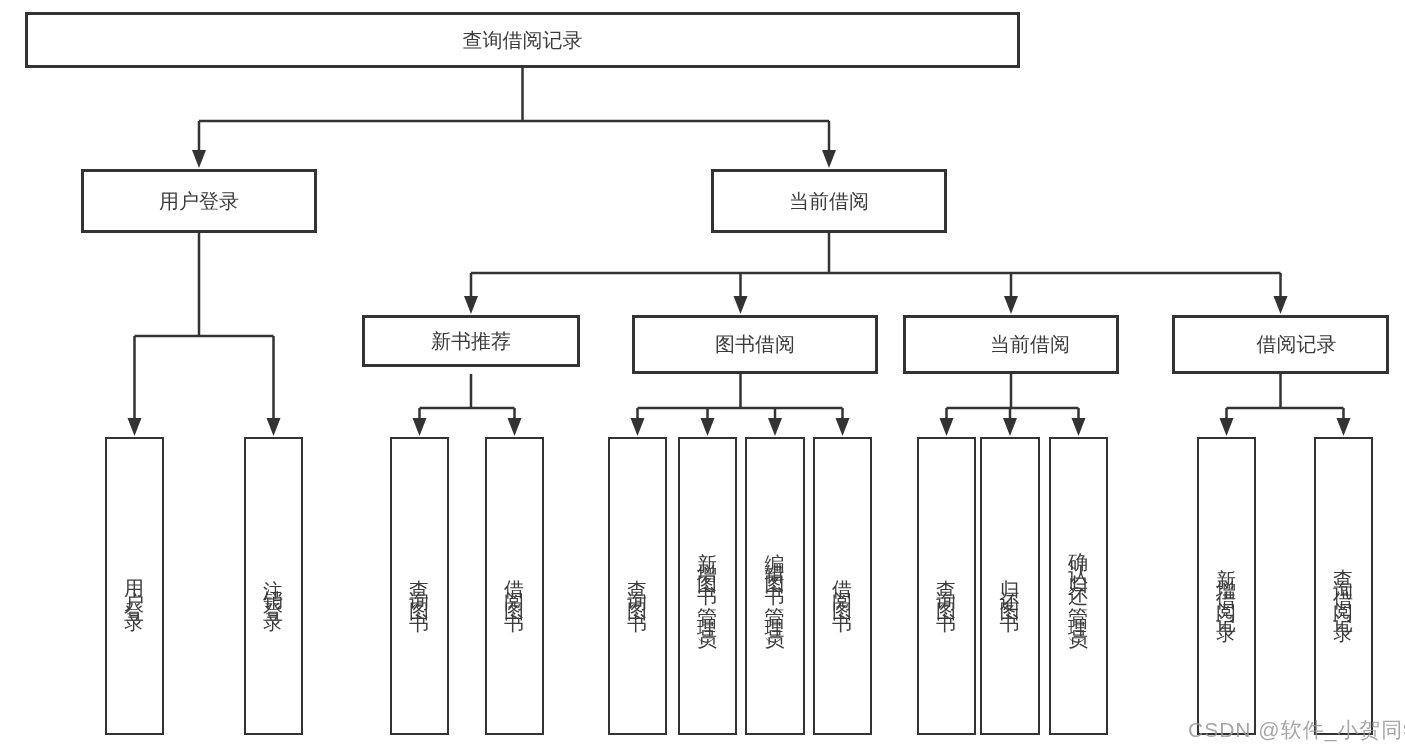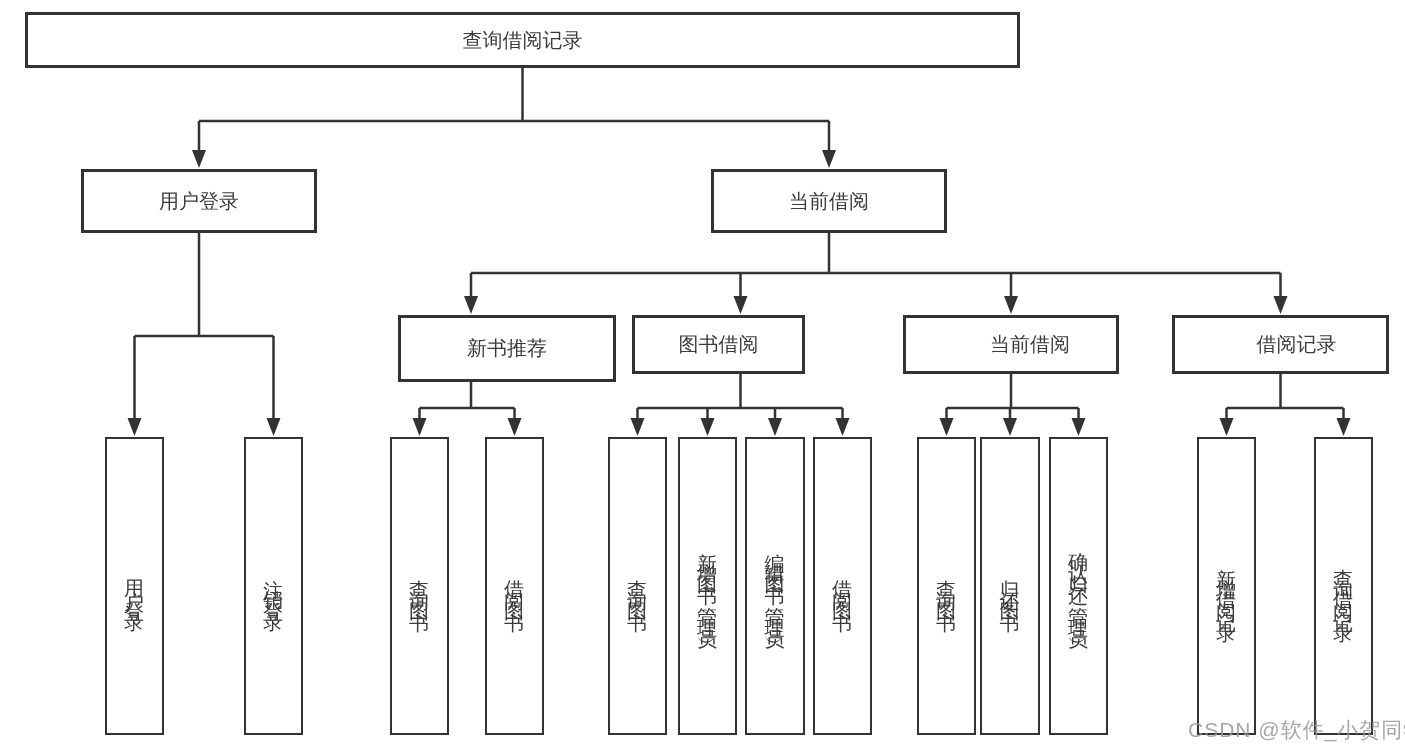--- a/index.html
+++ b/index.html
@@ -85,24 +85,24 @@
     <span>查询借阅记录</span>
   </div>
 
   <div class="box" style="left:81px;top:169px;width:236px;height:64px;">
     <span>用户登录</span>
   </div>
   <div class="box" style="left:711px;top:169px;width:236px;height:64px;">
     <span>当前借阅</span>
   </div>
 
-  <div class="box" style="left:362px;top:315px;width:218px;height:67px;margin-left:36px;">
+  <div class="box" style="left:362px;top:315px;width:218px;height:52px;">
     <span>新书推荐</span>
   </div>
-  <div class="box" style="left:632px;top:315px;width:173px;height:59px;">
+  <div class="box" style="left:632px;top:315px;width:246px;height:59px;">
     <span>图书借阅</span>
   </div>
   <div class="box" style="left:903px;top:315px;width:216px;height:59px;padding-left:38px;">
     <span>当前借阅</span>
   </div>
   <div class="box" style="left:1172px;top:315px;width:217px;height:59px;padding-left:32px;">
     <span>借阅记录</span>
   </div>
 
   <div class="box vbox" style="left:105px;top:437px;width:59px;height:298px;">

